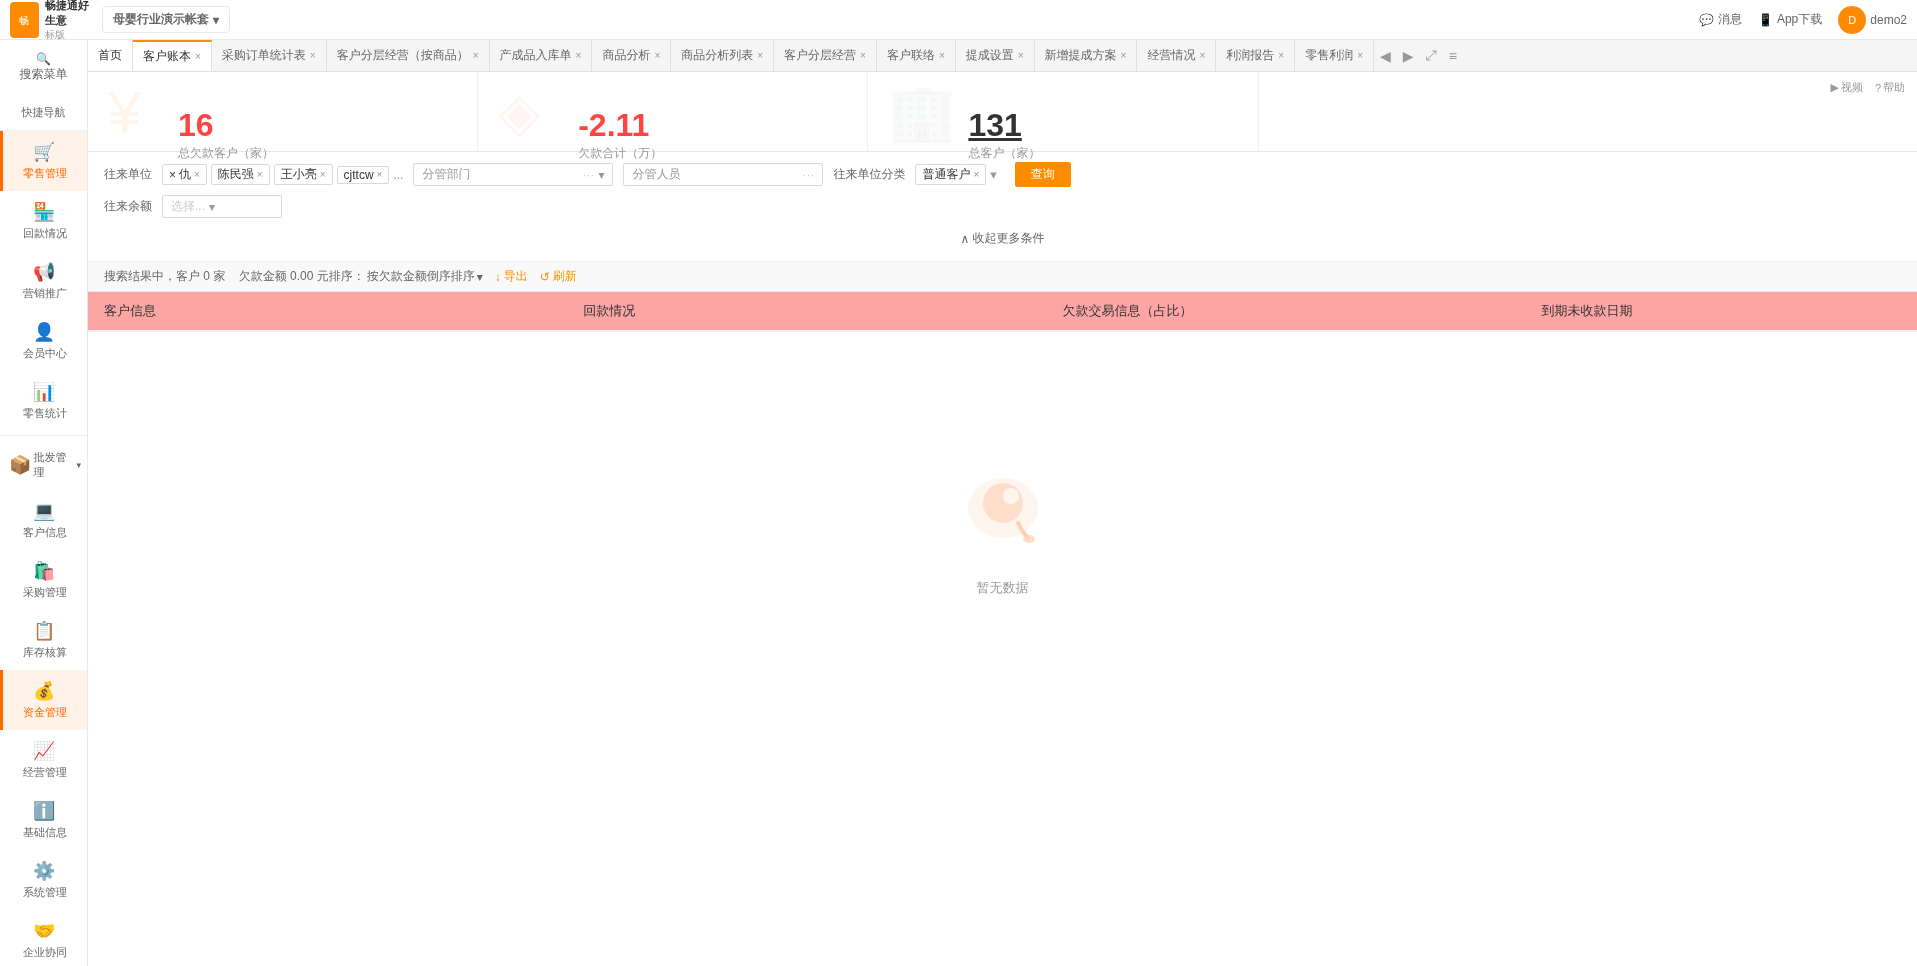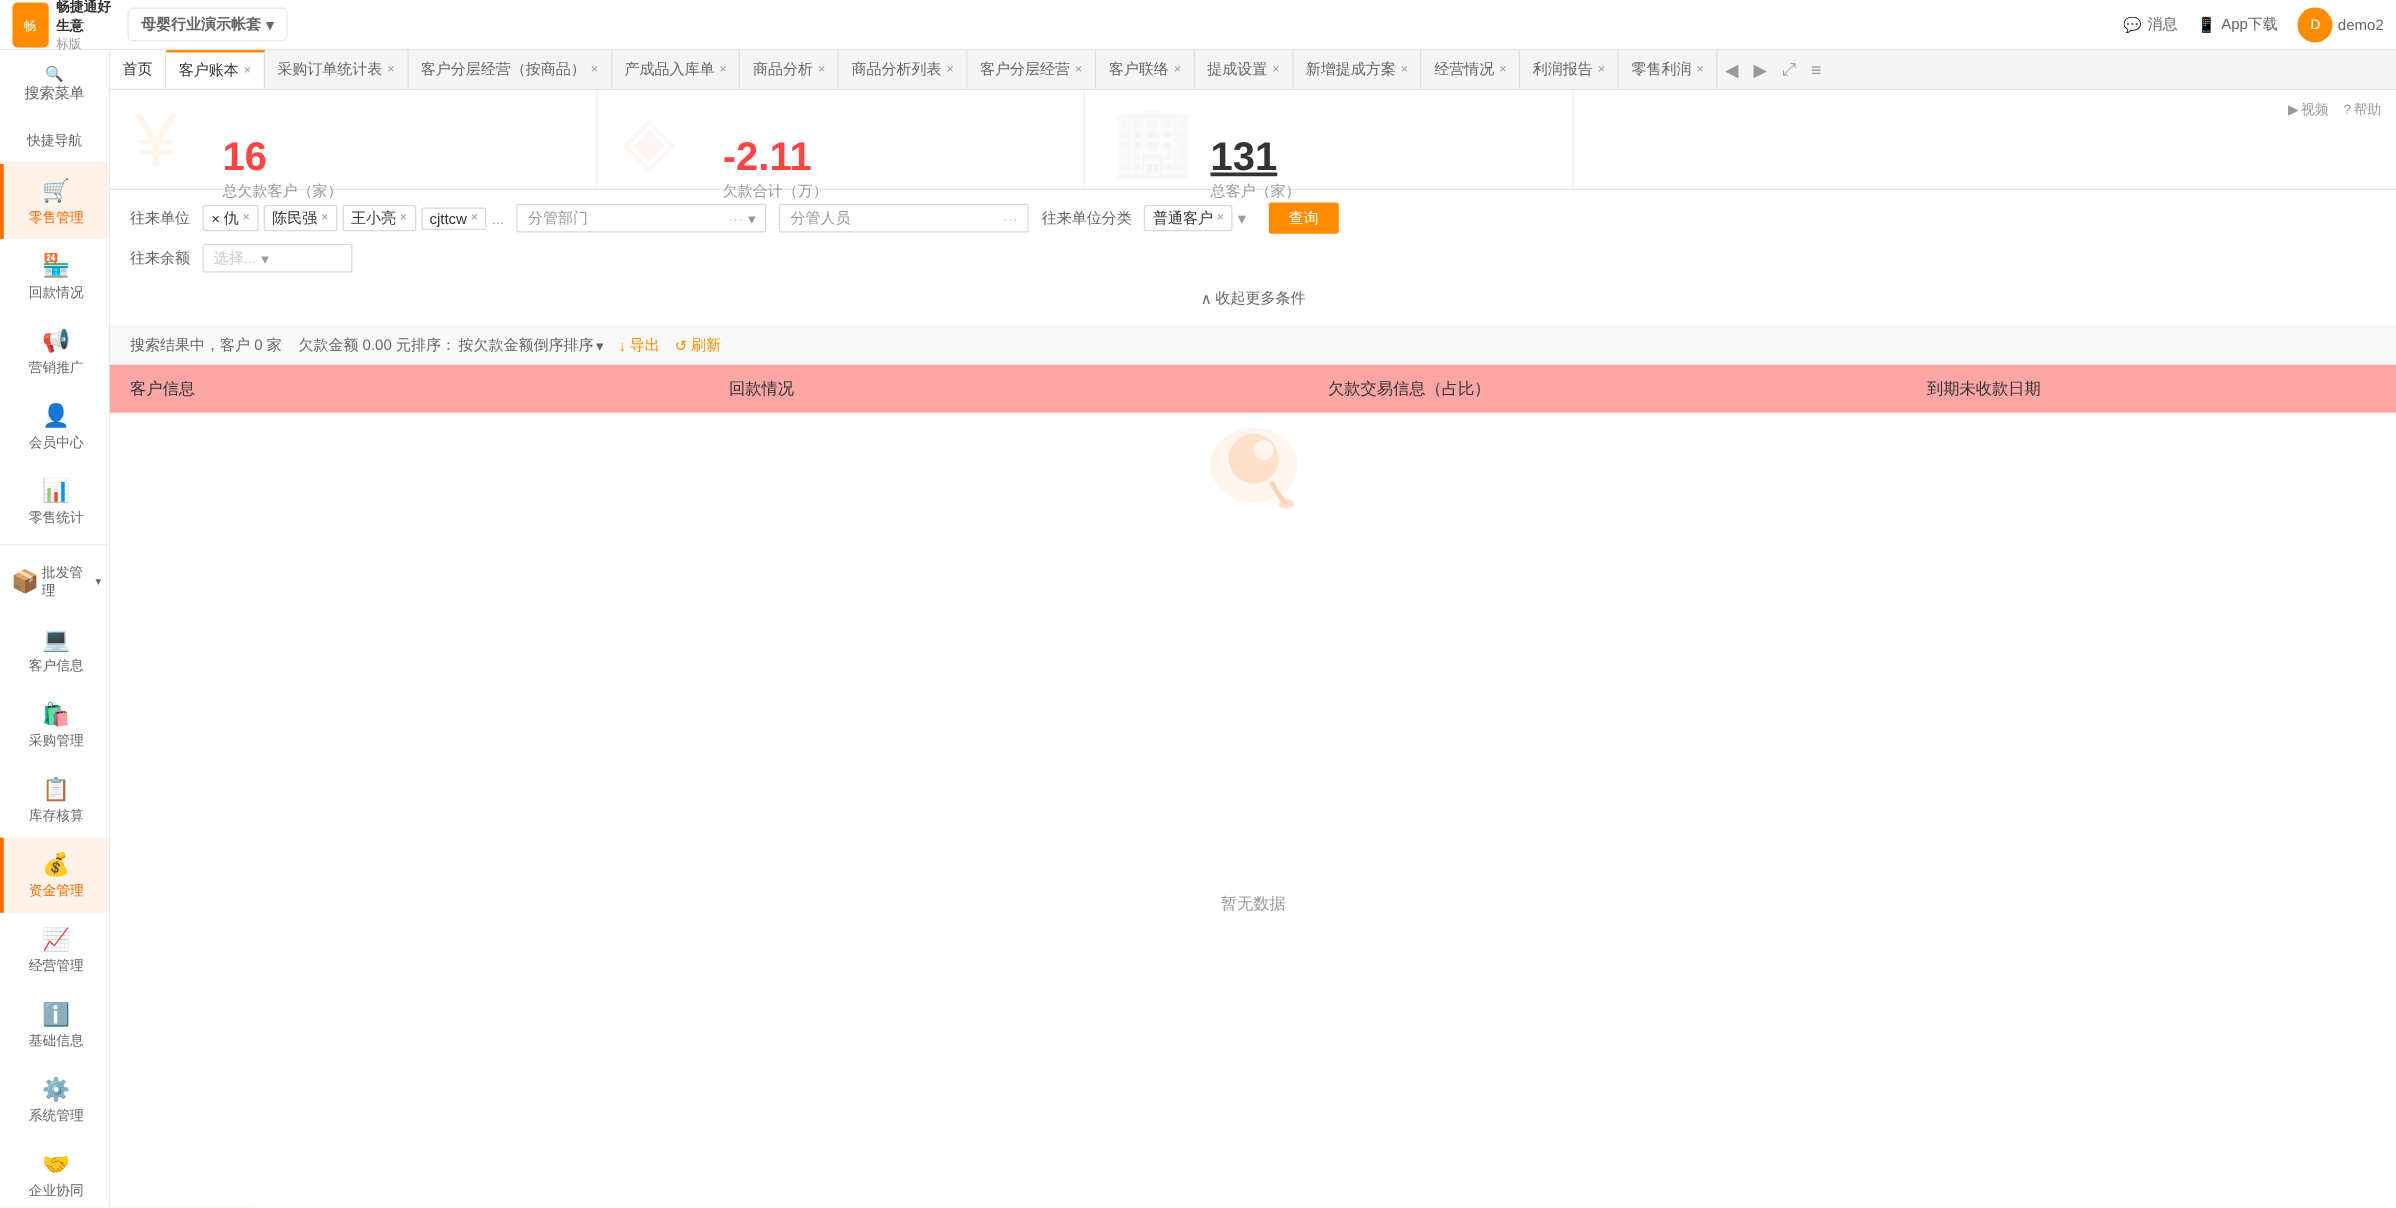--- a/index.html
+++ b/index.html
@@ -62,21 +62,21 @@
     .sort-selector { display: flex; align-items: center; gap: 2px; cursor: pointer; color: #666; }
     .action-btn { display: flex; align-items: center; gap: 3px; cursor: pointer; color: #666; }
     .action-btn.orange { color: #ff8c00; }
 
     
     .table-container { flex: 1; overflow: auto; background: #fff; }
     .table-header { display: grid; grid-template-columns: 2fr 2fr 2fr 1.5fr; border-bottom: 2px solid #f0f0f0; padding: 10px 16px; background: #fca5a5; }
     .table-col-header { font-size: 13px; color: #333; font-weight: normal; }
 
     
-    .empty-state { display: flex; flex-direction: column; align-items: center; justify-content: space-between; height: 400px; }
+    .empty-state { display: flex; flex-direction: column; align-items: center; justify-content: center; height: 400px; }
     .empty-text { font-size: 13px; color: #999; }
 
     
     .search-area { display: flex; flex-direction: column; align-items: center; padding: 8px; }
 
     
     .quick-nav { padding: 6px 0; border-bottom: 1px solid #f0f0f0; display: flex; flex-direction: column; align-items: center; }
     .quick-nav-btn { font-size: 11px; color: #666; cursor: pointer; padding: 4px; }
   </style>
 </head>

